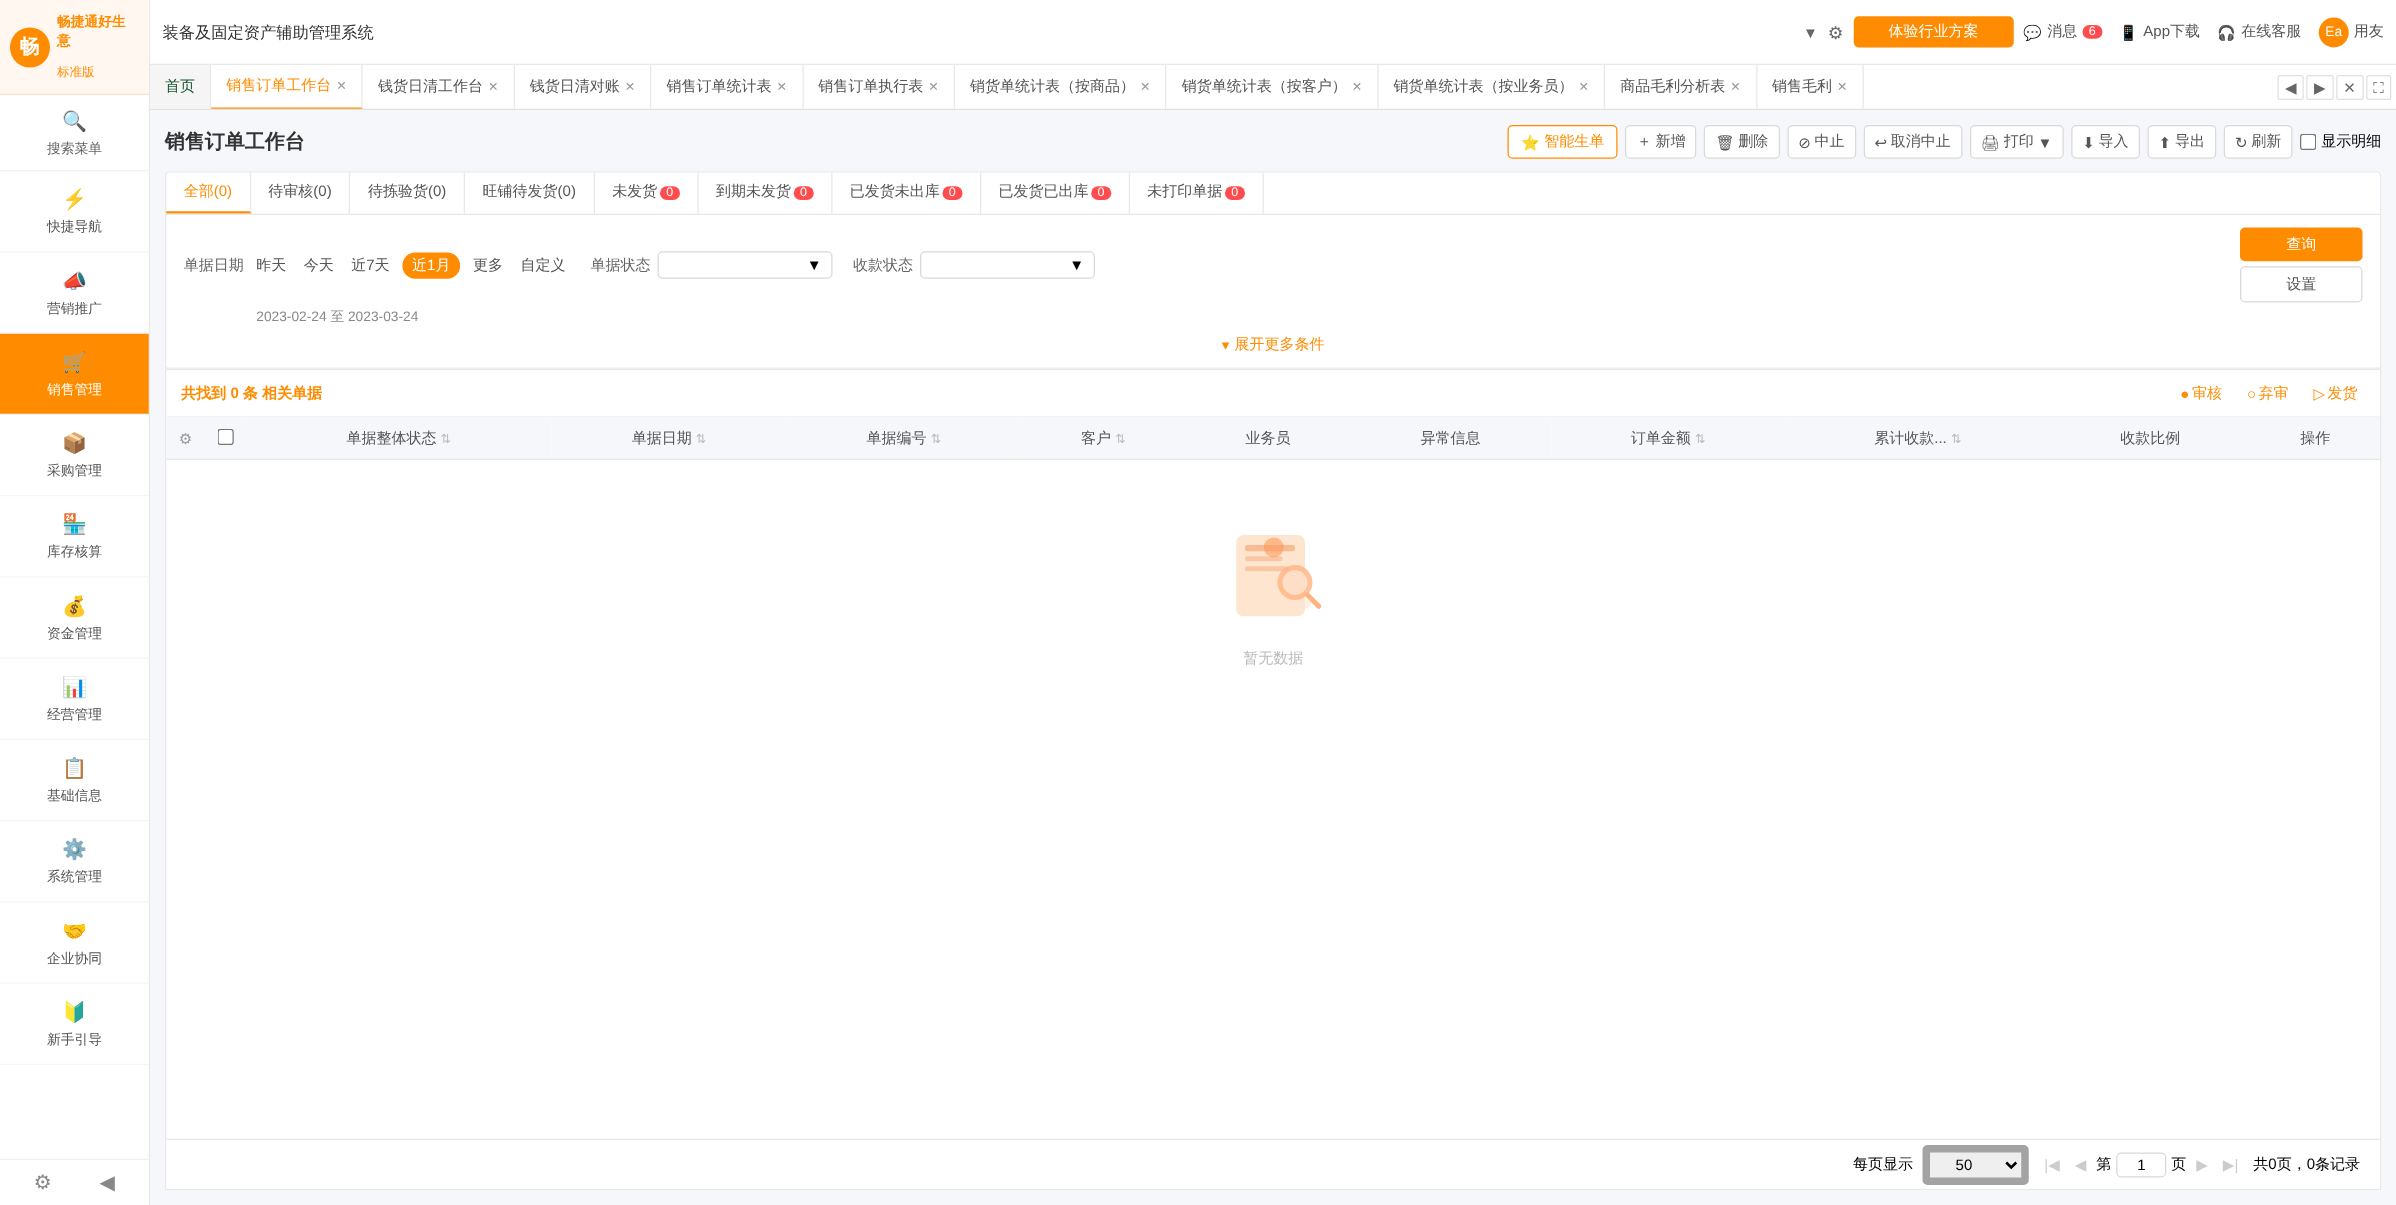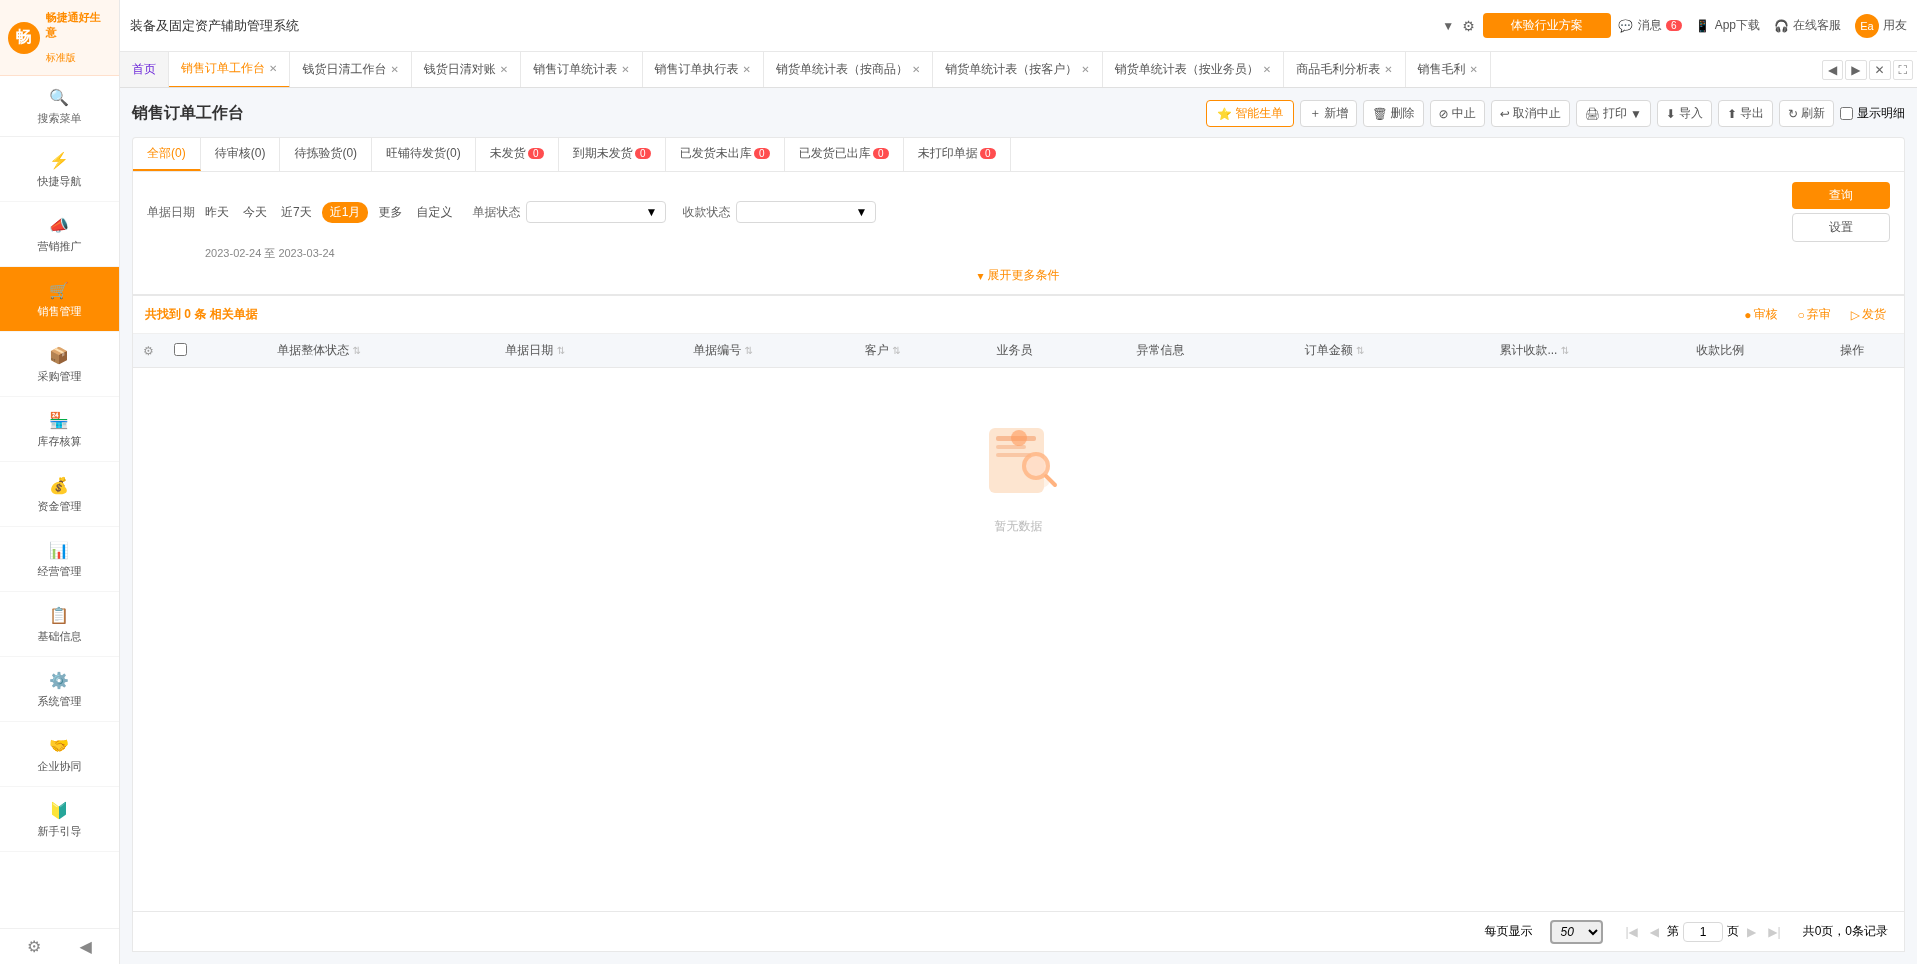--- a/index.html
+++ b/index.html
@@ -27,21 +27,21 @@
     .topbar-right { display: flex; align-items: center; gap: 14px; color: #555; margin-left: auto; }
     .topbar-right .badge-item { display: flex; align-items: center; gap: 4px; cursor: pointer; }
     .badge { background: #ff4d4f; color: white; border-radius: 8px; padding: 0 4px; font-size: 10px; min-width: 16px; text-align: center; }
     .gear-icon { cursor: pointer; color: #666; font-size: 14px; }
     .user-area { display: flex; align-items: center; gap: 4px; cursor: pointer; }
     .user-avatar { width: 24px; height: 24px; background: #ff8c00; border-radius: 50%; display: flex; align-items: center; justify-content: center; color: white; font-size: 11px; }
 
     
     .tabbar { height: 36px; background: #fff; border-bottom: 1px solid #e0e0e0; display: flex; align-items: center; overflow: hidden; }
     .tab { display: flex; align-items: center; gap: 4px; padding: 0 12px; height: 36px; border-right: 1px solid #e8e8e8; cursor: pointer; white-space: nowrap; color: #555; flex-shrink: 0; font-size: 12px; }
-    .tab.home { background: #f5f5f5; color: #6d28d9; }
+    .tab.home { background: #f5f5f5; color: #14532d; }
     .tab.active { background: #fff; color: #ff8c00; border-bottom: 2px solid #ff8c00; }
     .tab-close { color: #999; font-size: 10px; cursor: pointer; }
     .tab-nav-btns { display: flex; align-items: center; margin-left: auto; padding-right: 4px; gap: 2px; }
     .tab-nav-btn { background: none; border: 1px solid #e0e0e0; cursor: pointer; padding: 2px 5px; color: #666; border-radius: 2px; }
 
     
     .content { flex: 1; display: flex; flex-direction: column; overflow: hidden; background: #f5f7fa; padding: 12px; }
     .page-title-bar { display: flex; align-items: center; justify-content: space-between; margin-bottom: 10px; }
     .page-title { font-size: 16px; font-weight: bold; color: #333; }
     .toolbar { display: flex; align-items: center; gap: 6px; }
@@ -83,22 +83,22 @@
     .sort-icon { color: #bbb; font-size: 10px; }
     .checkbox-cell { width: 32px; text-align: center; }
     .settings-cell { width: 24px; text-align: center; cursor: pointer; color: #999; }
 
     
     .empty-state { flex: 1; display: flex; flex-direction: column; align-items: center; justify-content: center; padding: 40px; }
     .empty-icon { width: 100px; height: 100px; position: relative; }
     .empty-text { color: #bbb; margin-top: 10px; }
 
     
-    .pagination { height: 40px; background: #fff; border-top: 1px solid #e8e8e8; display: flex; align-items: center; justify-content: flex-end; padding: 0 16px; gap: 18px; }
-    .page-size-select { border: 2px solid #a3a3a3; border-radius: 4px; padding: 2px 4px; font-style: italic; }
+    .pagination { height: 40px; background: #fff; border-top: 1px solid #e8e8e8; display: flex; align-items: center; justify-content: flex-end; padding: 0 16px; gap: 8px; }
+    .page-size-select { border: 6px solid #a3a3a3; border-radius: 4px; padding: 2px 16px; }
     .page-nav { display: flex; align-items: center; gap: 4px; }
     .page-btn { background: none; border: none; cursor: pointer; color: #555; padding: 2px 4px; }
     .page-btn:disabled { color: #ccc; cursor: default; }
     .page-input { border: 1px solid #d9d9d9; border-radius: 4px; width: 40px; text-align: center; padding: 2px; }
 
     
     .table-scroll { overflow-x: auto; overflow-y: auto; flex: 1; }
     ::-webkit-scrollbar { height: 8px; width: 8px; }
     ::-webkit-scrollbar-track { background: #f5f5f5; }
     ::-webkit-scrollbar-thumb { background: #ccc; border-radius: 4px; }

